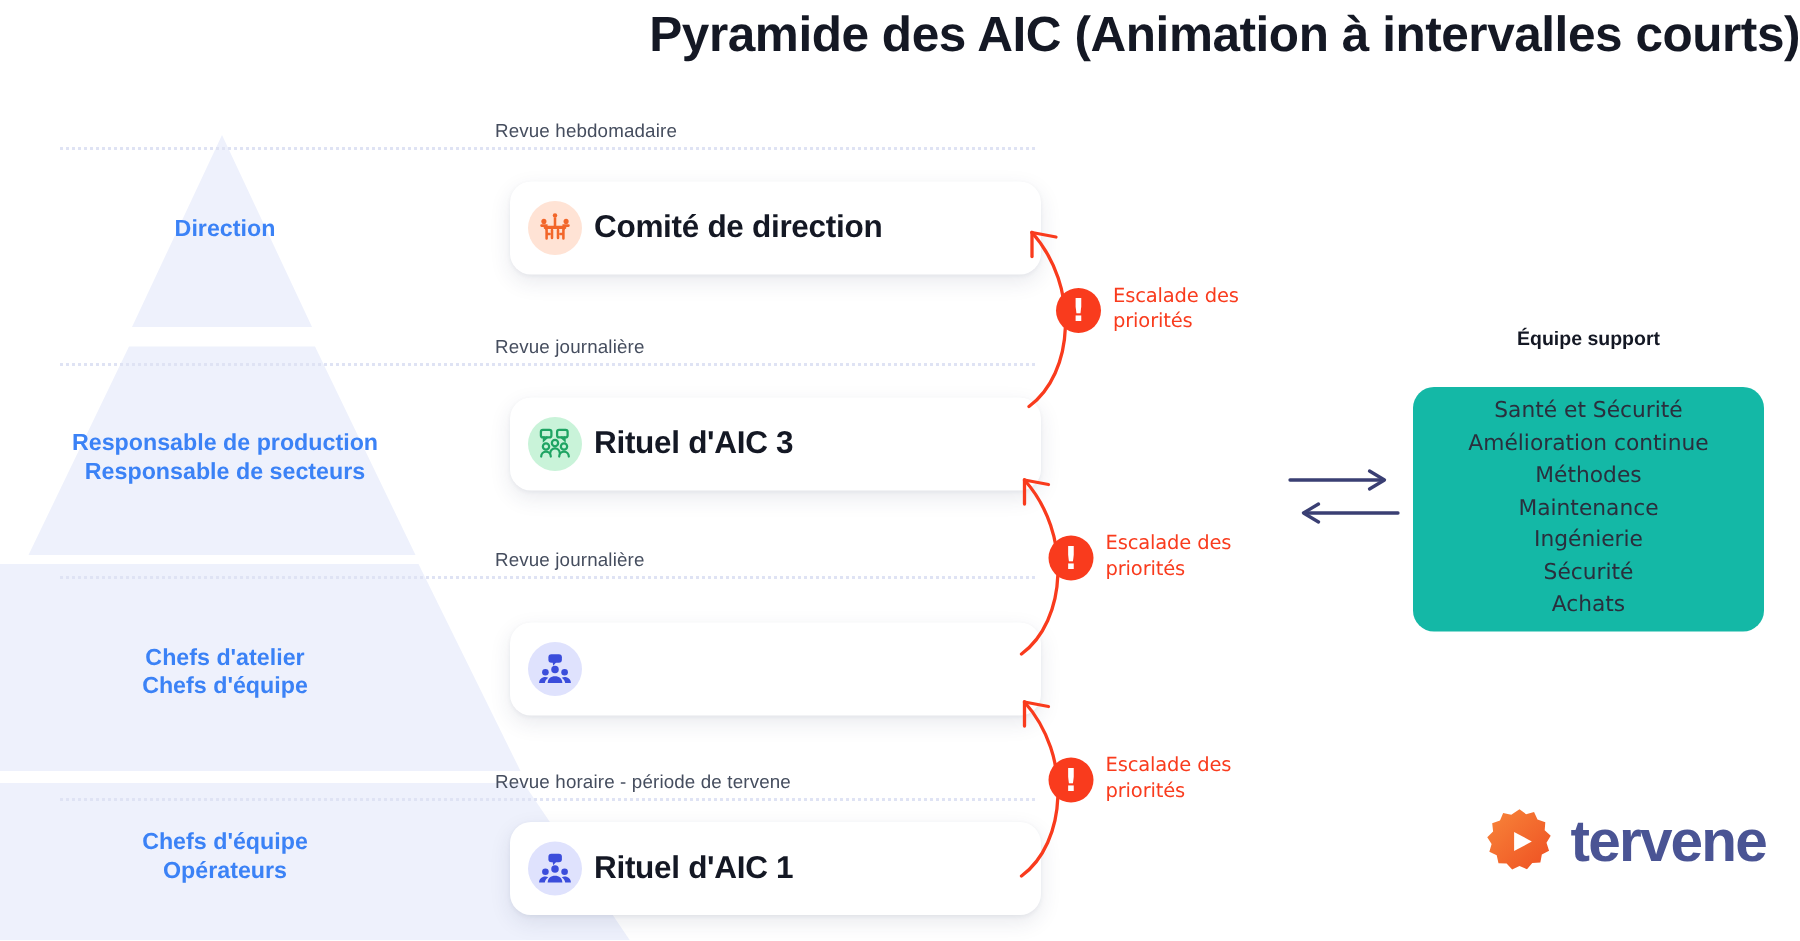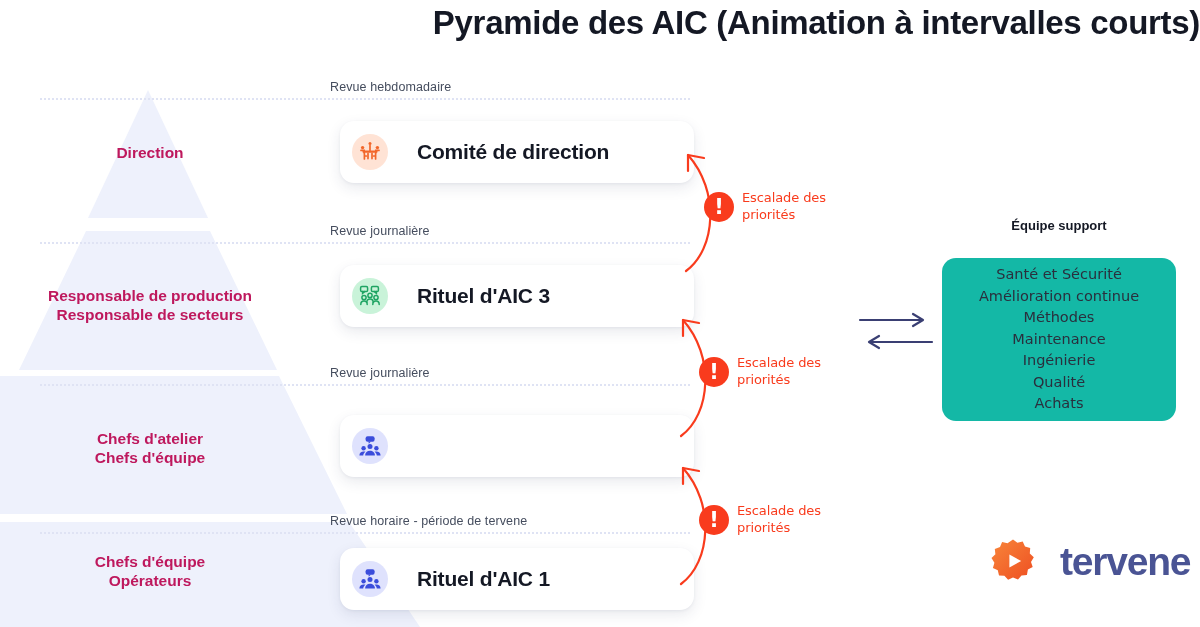--- a/index.html
+++ b/index.html
@@ -76,21 +76,21 @@
   }
 
   .role {
     position: absolute;
     left: 0;
     width: 300px;
     text-align: center;
     font-size: 15.5px;
     font-weight: bold;
     line-height: 19px;
-    color: #be185d;
+    color: #3b82f6;
     white-space: pre-line;
   }
 
   
   .card {
     position: absolute;
     left: 340px;
     width: 354px;
     height: 62px;
     background: #ffffff;
@@ -108,21 +108,21 @@
     border-radius: 50%;
     flex: 0 0 36px;
     display: flex;
     align-items: center;
     justify-content: center;
   }
   .card-icon.orange { background: #ffe3d5; }
   .card-icon.green  { background: #c9f3d9; }
   .card-icon.blue   { background: #dfe2fd; }
   .card-label {
-    margin-left: 29px;
+    margin-left: 8px;
     font-size: 21px;
     font-weight: bold;
     color: #141824;
     letter-spacing: -0.2px;
     white-space: nowrap;
   }
 
   
   .escalation {
     position: absolute;
@@ -208,21 +208,21 @@
 
   
   .logo {
     position: absolute;
     left: 990px;
     top: 538px;
     display: flex;
     align-items: center;
   }
   .logo-word {
-    margin-left: 24px;
+    margin-left: 11px;
     font-size: 39px;
     font-weight: bold;
     color: #4a5494;
     letter-spacing: -1.2px;
     line-height: 39px;
   }
 </style>
 </head>
 <body>
 
@@ -374,21 +374,21 @@
     </g>
   </svg>
 
   <div class="support-title">Équipe support</div>
   <div class="support-box">
     <div class="support-item">Santé et Sécurité</div>
     <div class="support-item">Amélioration continue</div>
     <div class="support-item">Méthodes</div>
     <div class="support-item">Maintenance</div>
     <div class="support-item">Ingénierie</div>
-    <div class="support-item">Qualité</div>
+    <div class="support-item">Sécurité</div>
     <div class="support-item">Achats</div>
   </div>
 
   <div class="logo">
     <svg width="46" height="46" viewBox="0 0 46 46">
       <defs>
         <linearGradient id="gearGrad" x1="0" y1="0" x2="1" y2="1">
           <stop offset="0%" stop-color="#f8863a"></stop>
           <stop offset="100%" stop-color="#ee4f22"></stop>
         </linearGradient>

